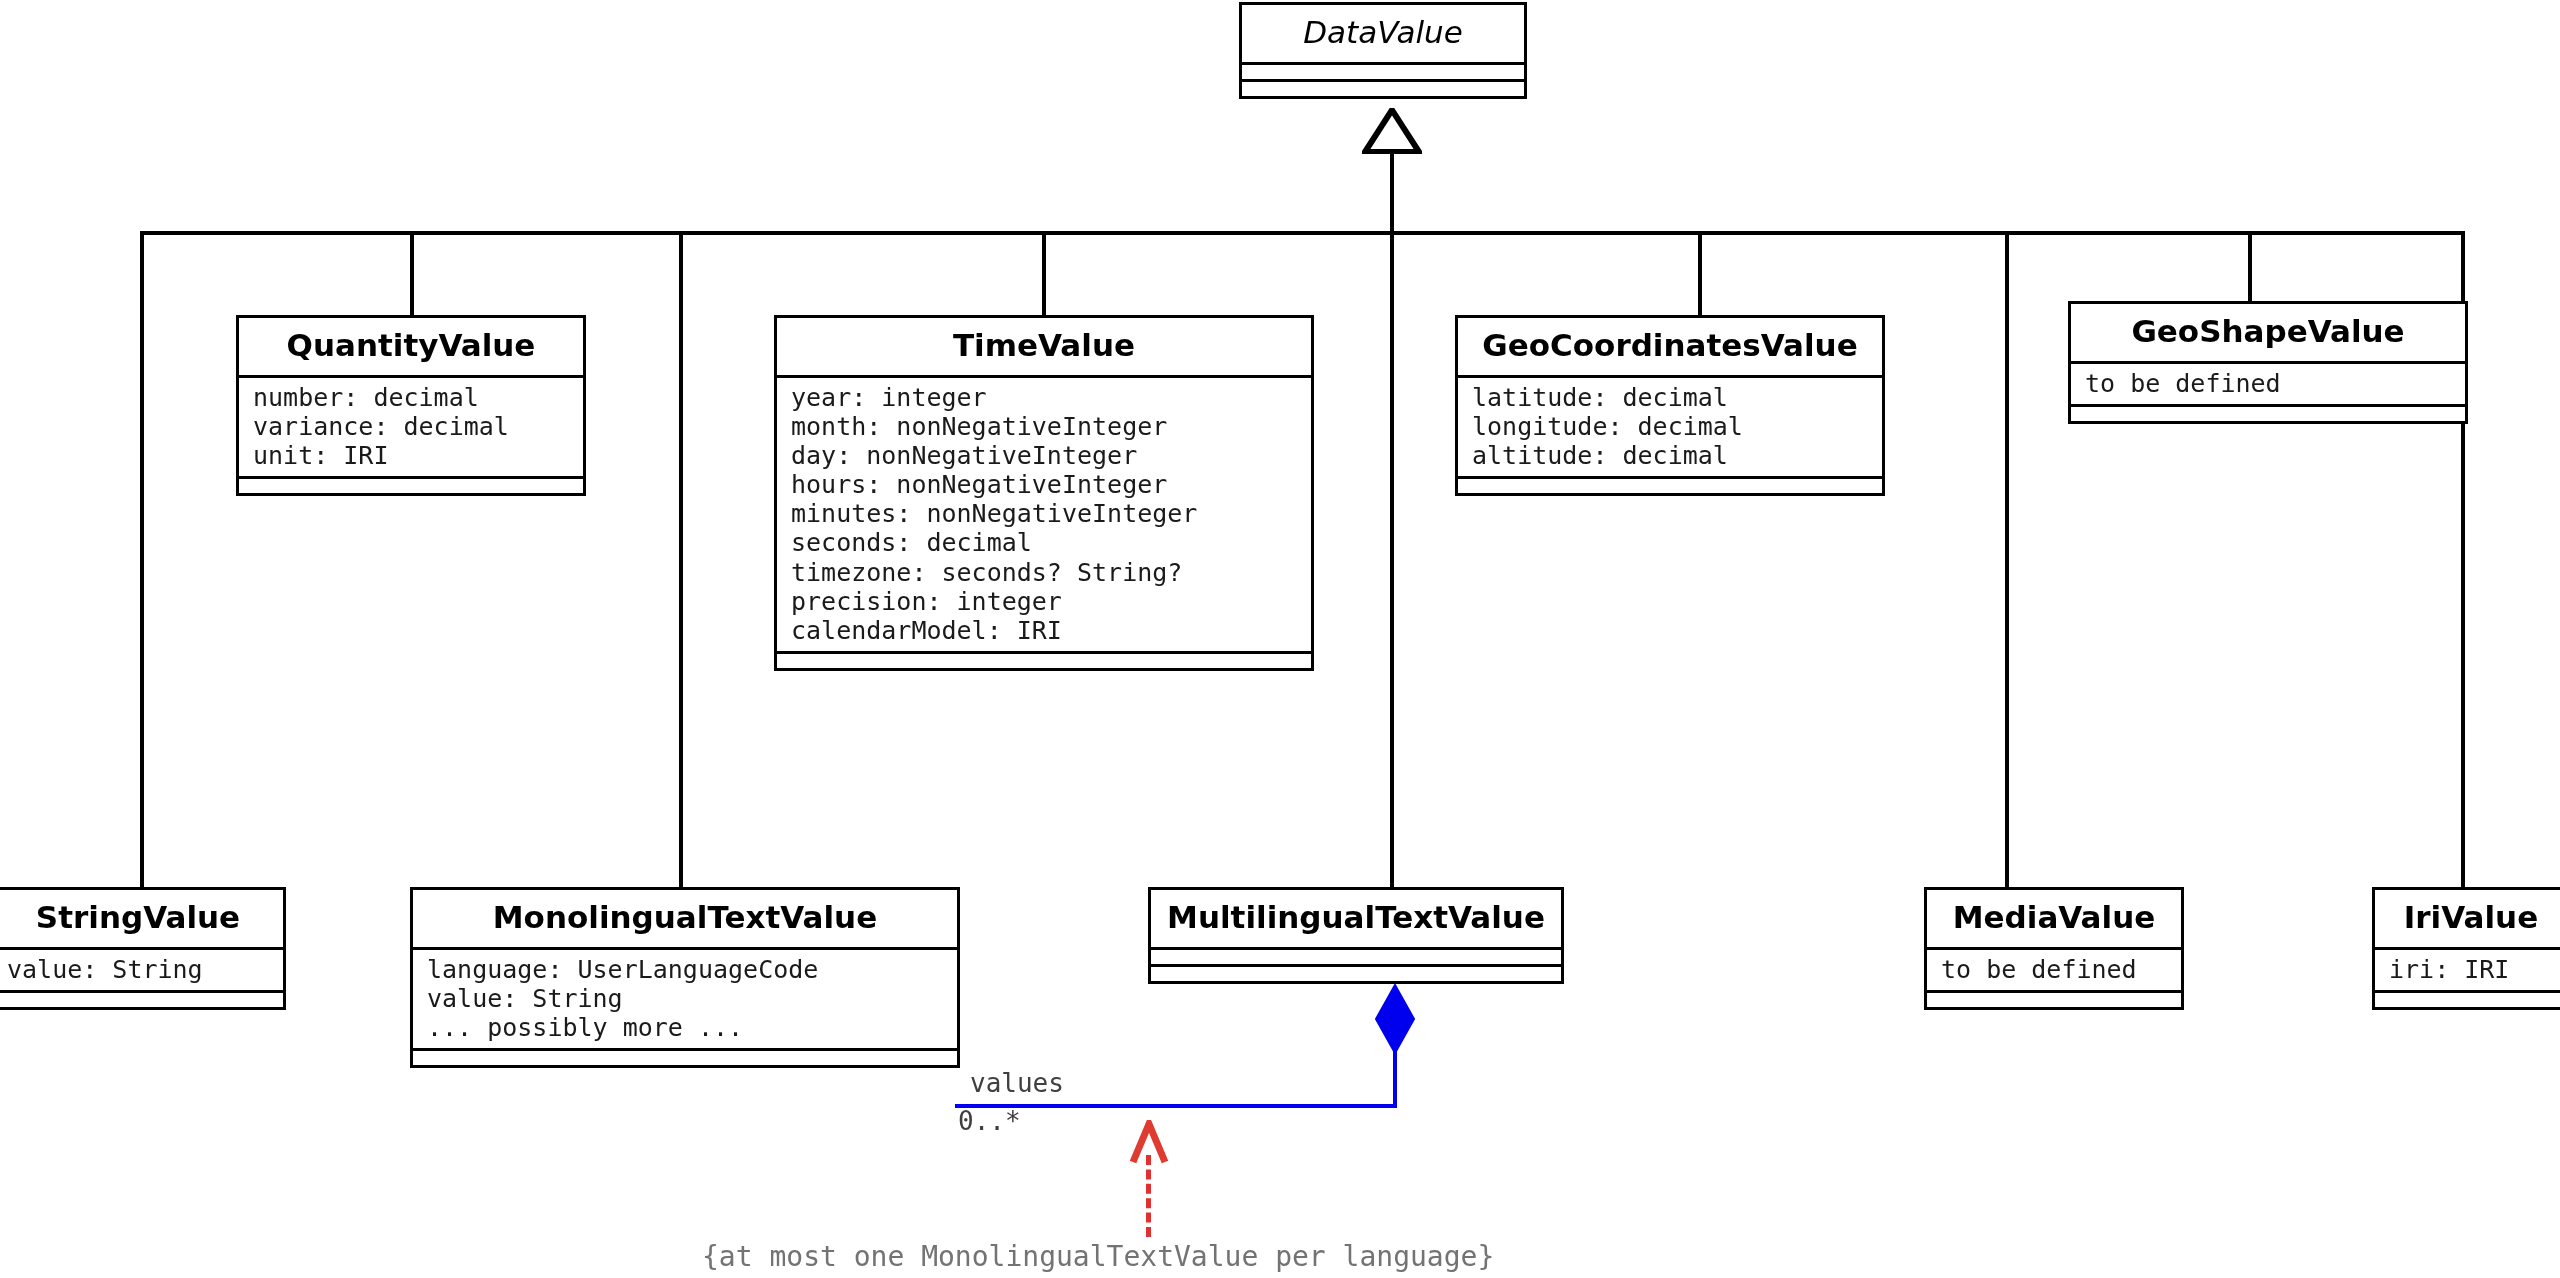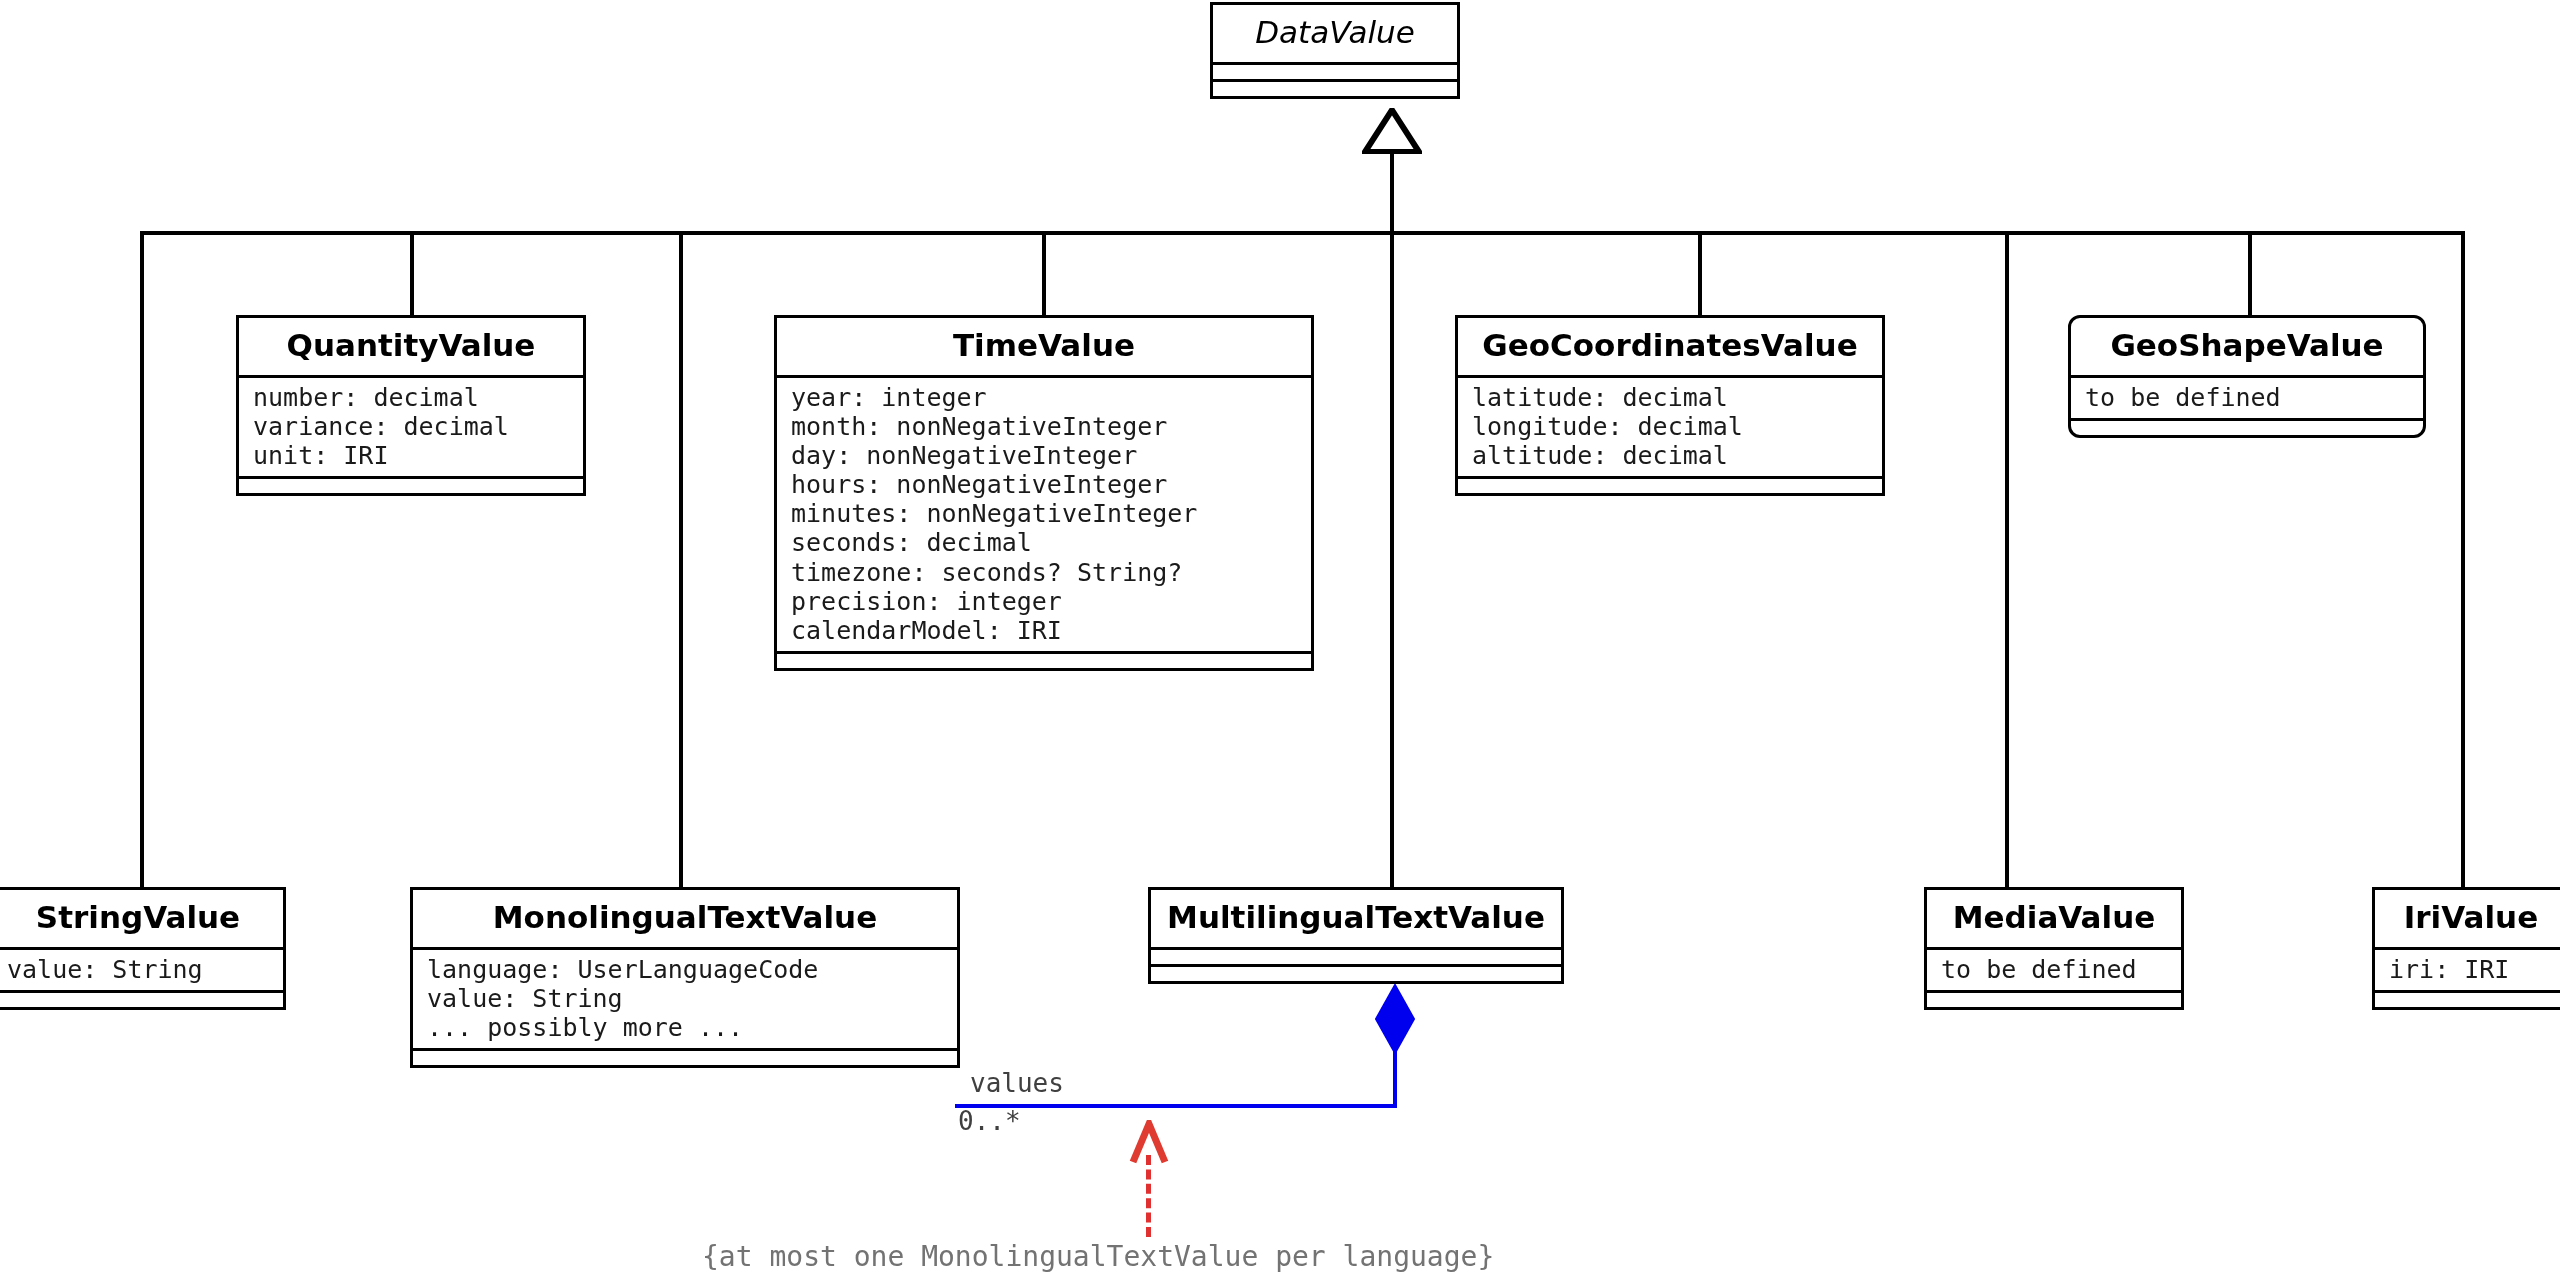--- a/index.html
+++ b/index.html
@@ -131,21 +131,21 @@
   <div class="line v" style="left:1042px; top:231px; height:84px;"></div>
   <div class="line v" style="left:1698px; top:231px; height:84px;"></div>
   <div class="line v" style="left:2248px; top:231px; height:84px;"></div>
 
   <div class="line v" style="left:140px; top:231px; height:656px;"></div>
   <div class="line v" style="left:679px; top:231px; height:656px;"></div>
   <div class="line v" style="left:1390px; top:231px; height:656px;"></div>
   <div class="line v" style="left:2005px; top:231px; height:656px;"></div>
   <div class="line v" style="left:2461px; top:231px; height:656px;"></div>
 
-  <div class="uml-class" style="left:1210px; top:2px; width:250px;">
+  <div class="uml-class" style="left:1239px; top:2px; width:288px;">
     <div class="uml-title abstract">DataValue</div>
     <div class="uml-compartment empty"></div>
     <div class="uml-compartment empty"></div>
   </div>
 
   <div class="uml-class" style="left:236px; top:315px; width:350px;">
     <div class="uml-title">QuantityValue</div>
     <div class="uml-compartment">
       <div class="uml-attr">number: decimal</div>
       <div class="uml-attr">variance: decimal</div>
@@ -173,21 +173,21 @@
   <div class="uml-class" style="left:1455px; top:315px; width:430px;">
     <div class="uml-title">GeoCoordinatesValue</div>
     <div class="uml-compartment">
       <div class="uml-attr">latitude: decimal</div>
       <div class="uml-attr">longitude: decimal</div>
       <div class="uml-attr">altitude: decimal</div>
     </div>
     <div class="uml-compartment empty"></div>
   </div>
 
-  <div class="uml-class" style="left:2068px; top:315px; width:358px;border-radius:12px;">
+  <div class="uml-class" style="left:2068px; top:301px; width:400px;">
     <div class="uml-title">GeoShapeValue</div>
     <div class="uml-compartment">
       <div class="uml-attr">to be defined</div>
     </div>
     <div class="uml-compartment empty"></div>
   </div>
 
   <div class="uml-class" style="left:-10px; top:887px; width:296px;">
     <div class="uml-title">StringValue</div>
     <div class="uml-compartment">

